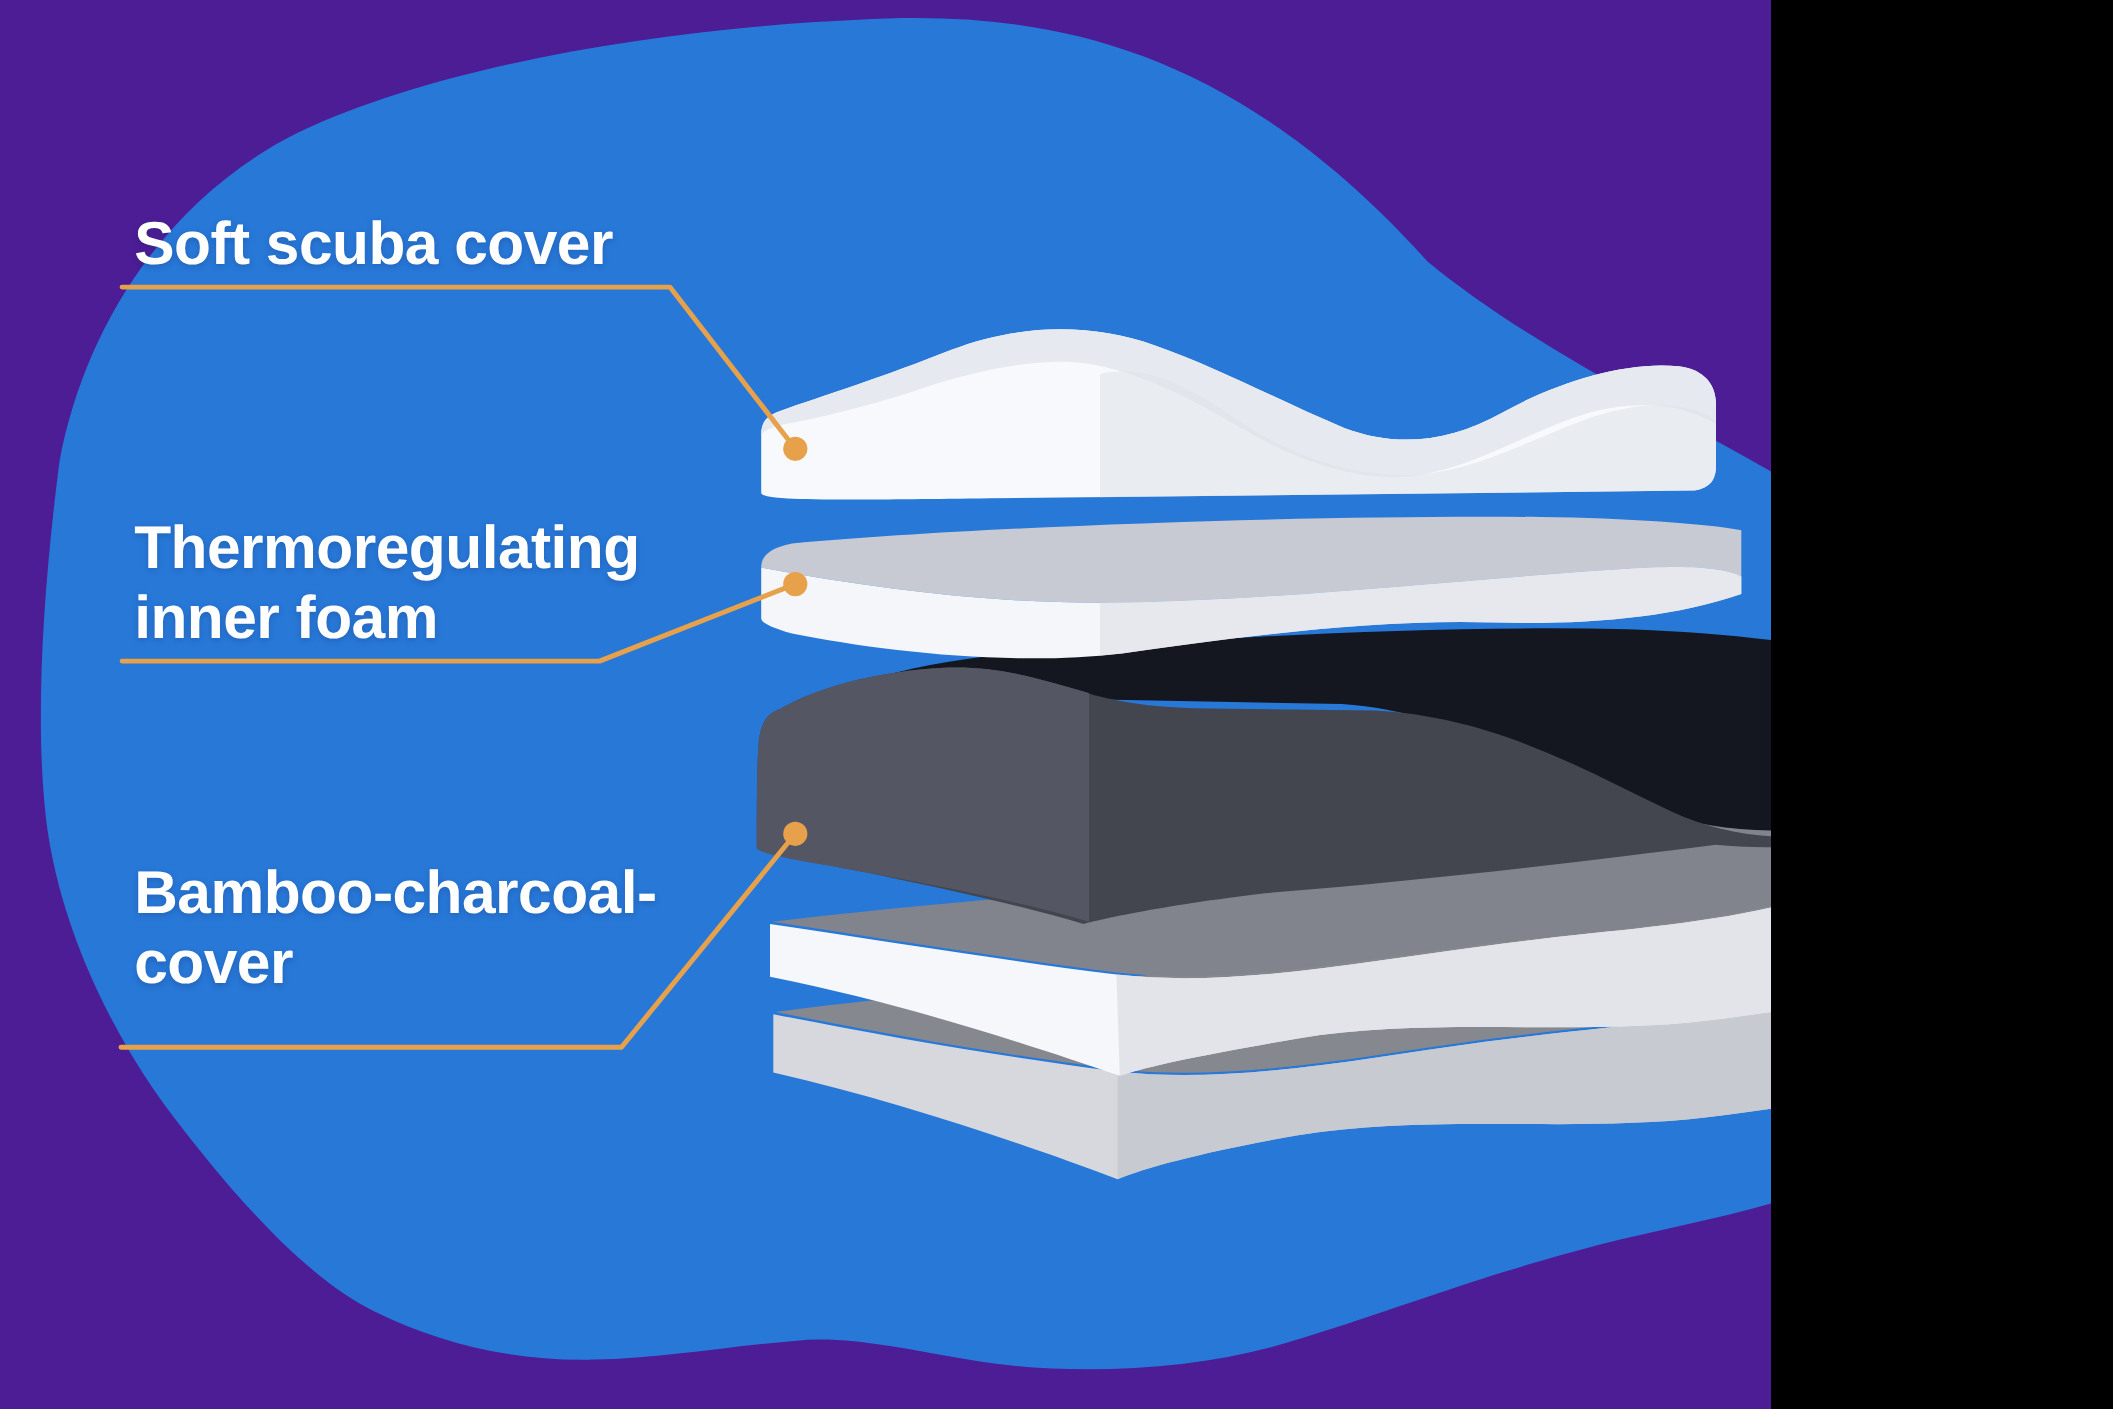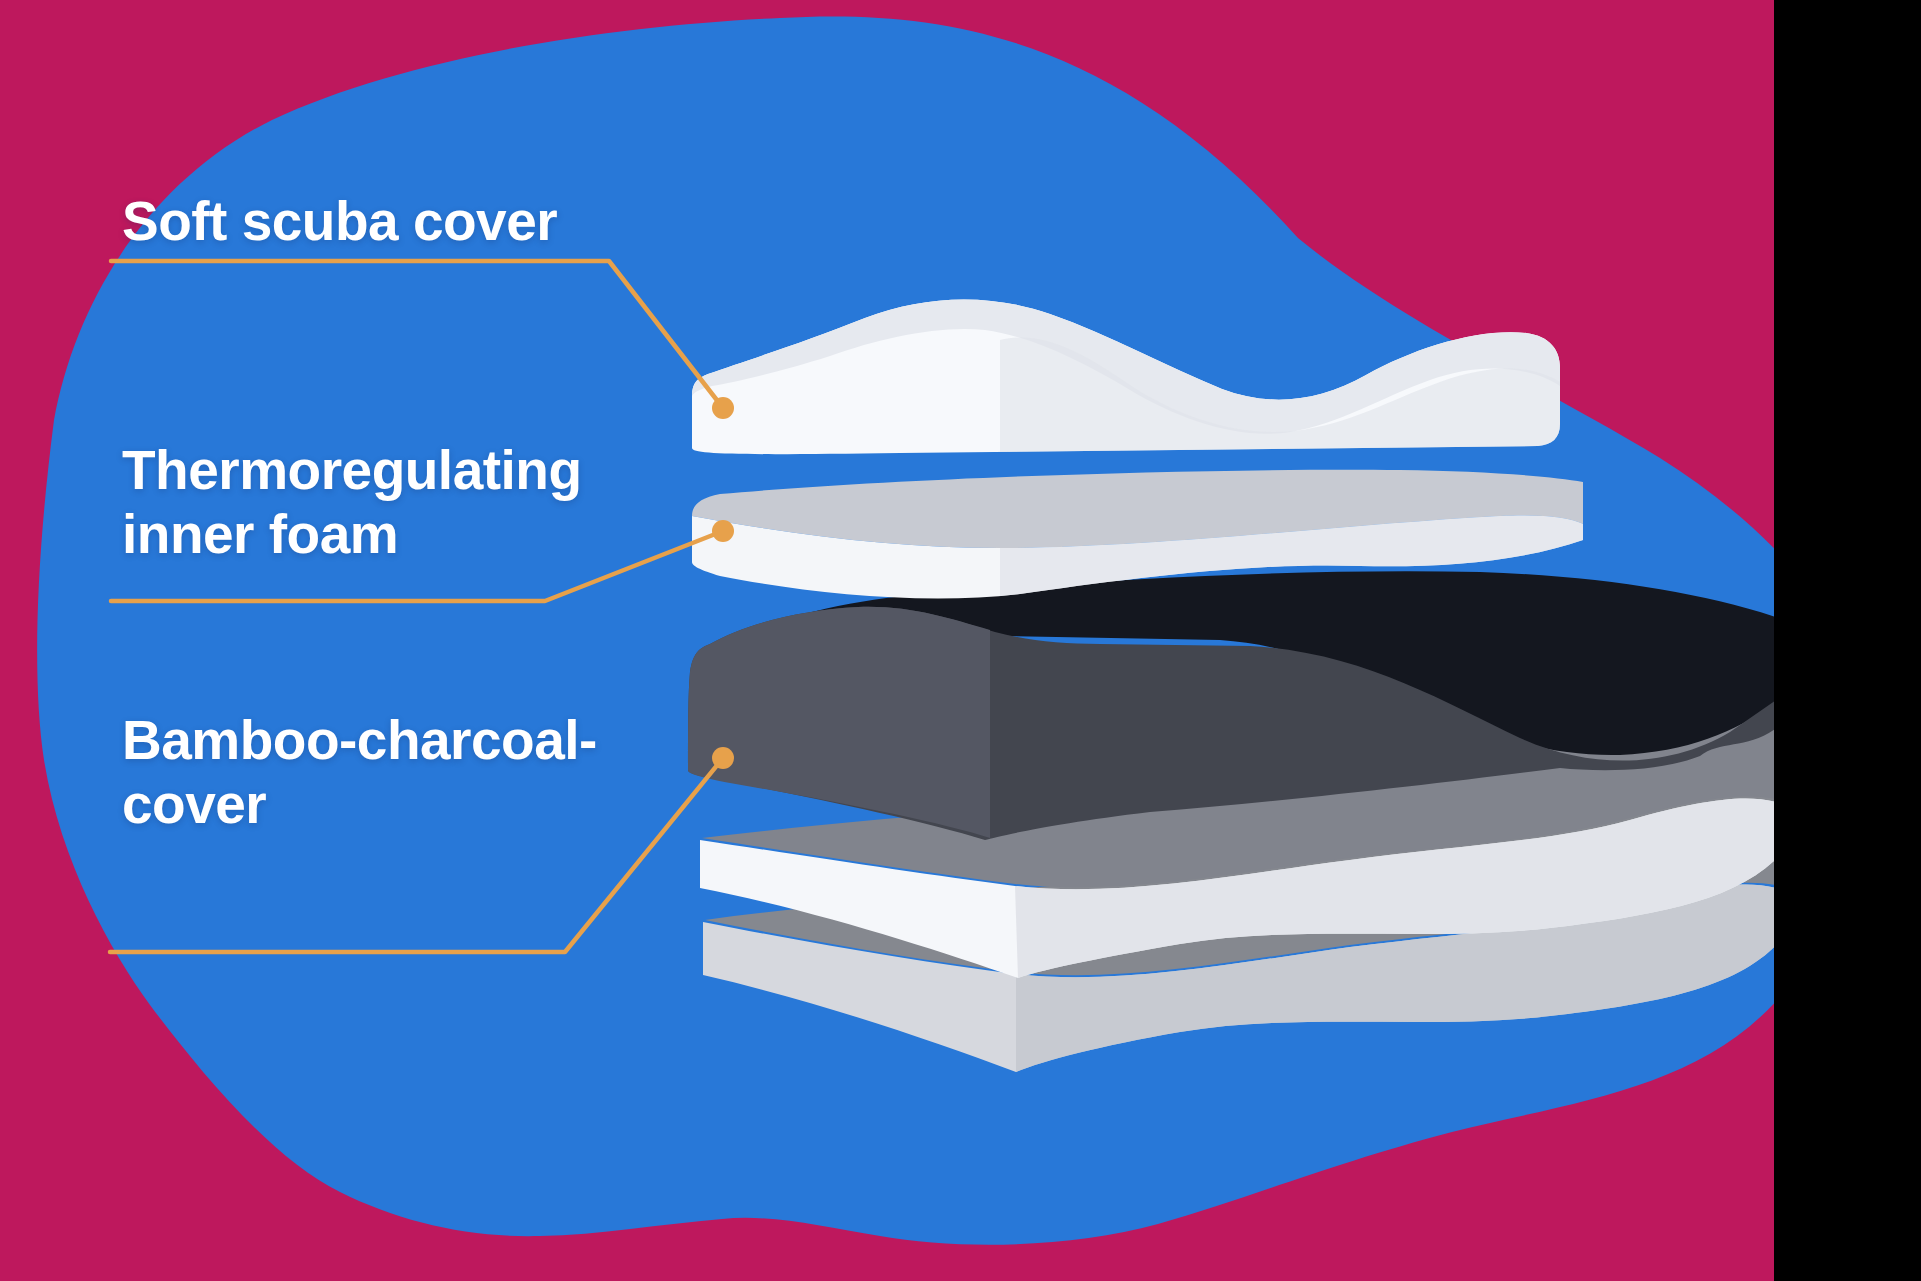--- a/index.html
+++ b/index.html
@@ -1,31 +1,31 @@
 <!DOCTYPE html>
 <html><head>
 <meta charset="utf-8">
 <style>
   html,body{margin:0;padding:0;background:#000;}
-  .stage{position:relative;width:1774px;height:1281px;overflow:hidden;background:#be185d;}
+  .stage{position:relative;width:1610px;height:1281px;overflow:hidden;background:#4c1d95;}
   .stage svg{position:absolute;left:0;top:0;}
   .label{
     position:absolute;
     font-family:"Liberation Sans", sans-serif;
     font-weight:700;
     font-size:55px;
     line-height:64px;
     letter-spacing:-0.5px;
     color:#fff;
     white-space:nowrap;
     text-shadow:0 2px 6px rgba(20,40,90,.25);
   }
   .label-1{left:122px;top:189px;}
-  .label-2{left:122px;top:438px;}
-  .label-3{left:122px;top:708px;}
+  .label-2{left:122px;top:465px;}
+  .label-3{left:122px;top:779px;}
 </style>
 </head>
 <body>
 
 <div class="stage">
 
   <svg width="1921" height="1281" viewBox="0 0 1921 1281">
 
     <path d="M 780,18
              C 950,8 1120,40 1298,238

